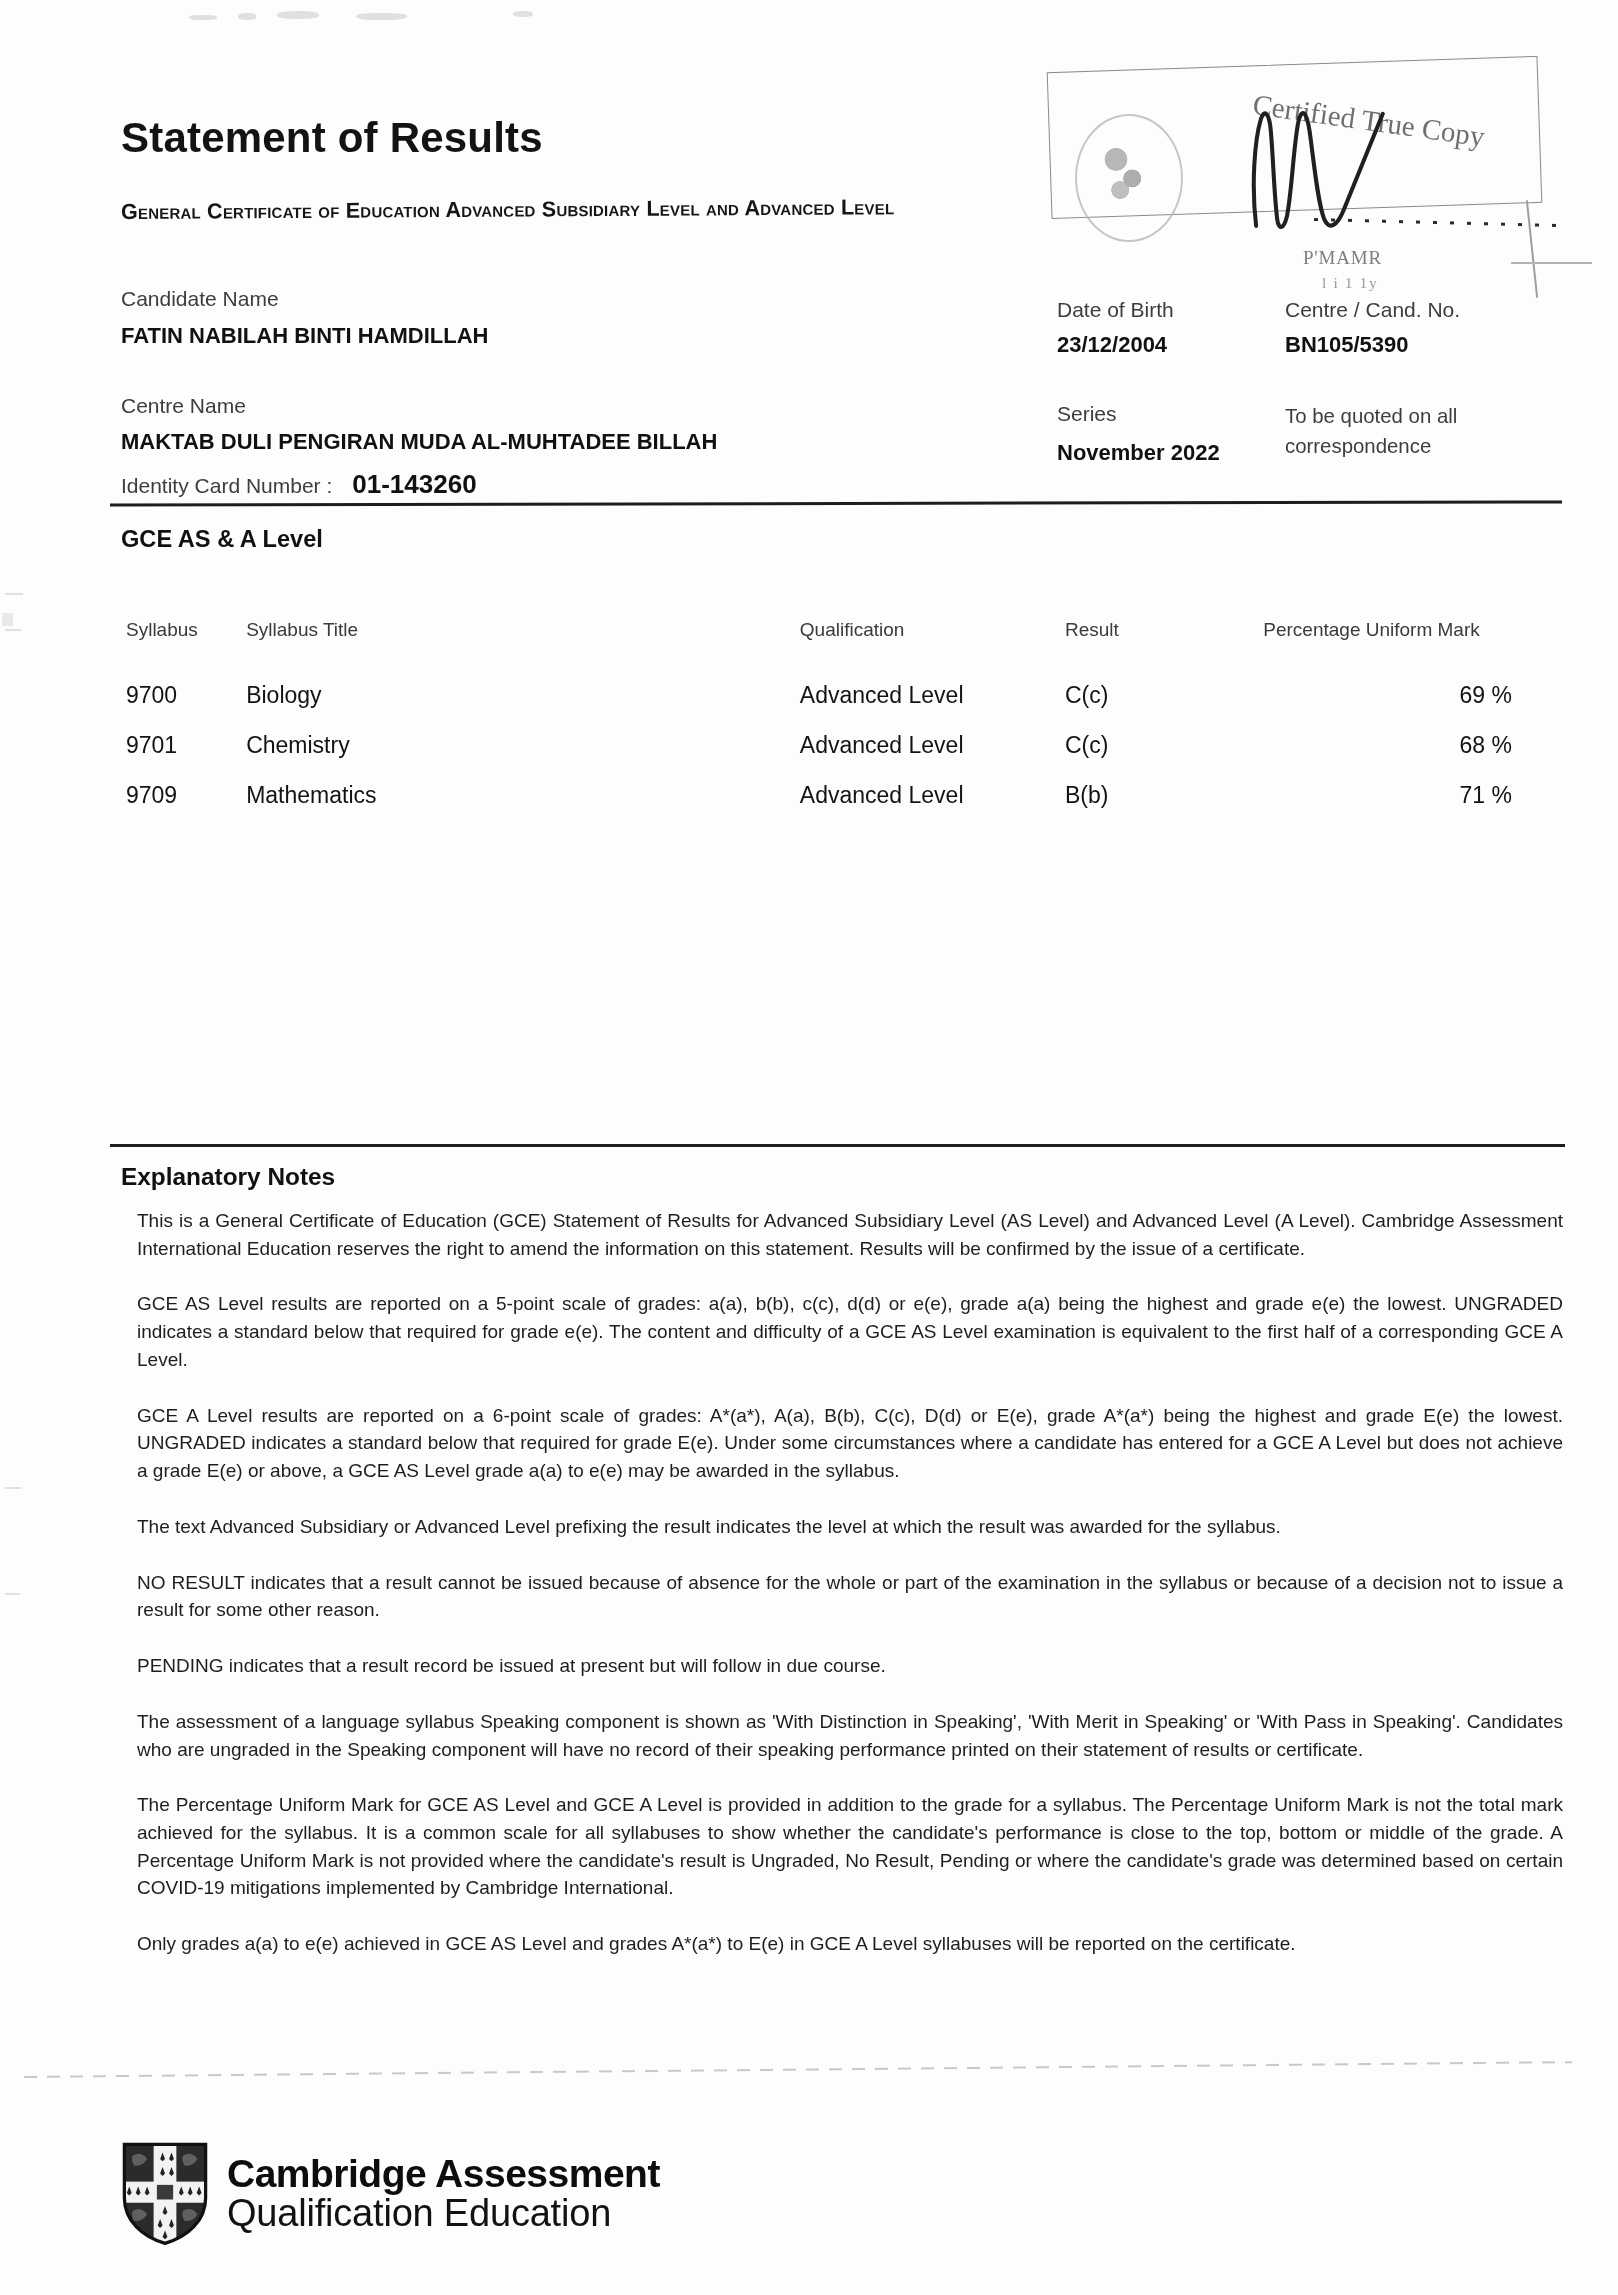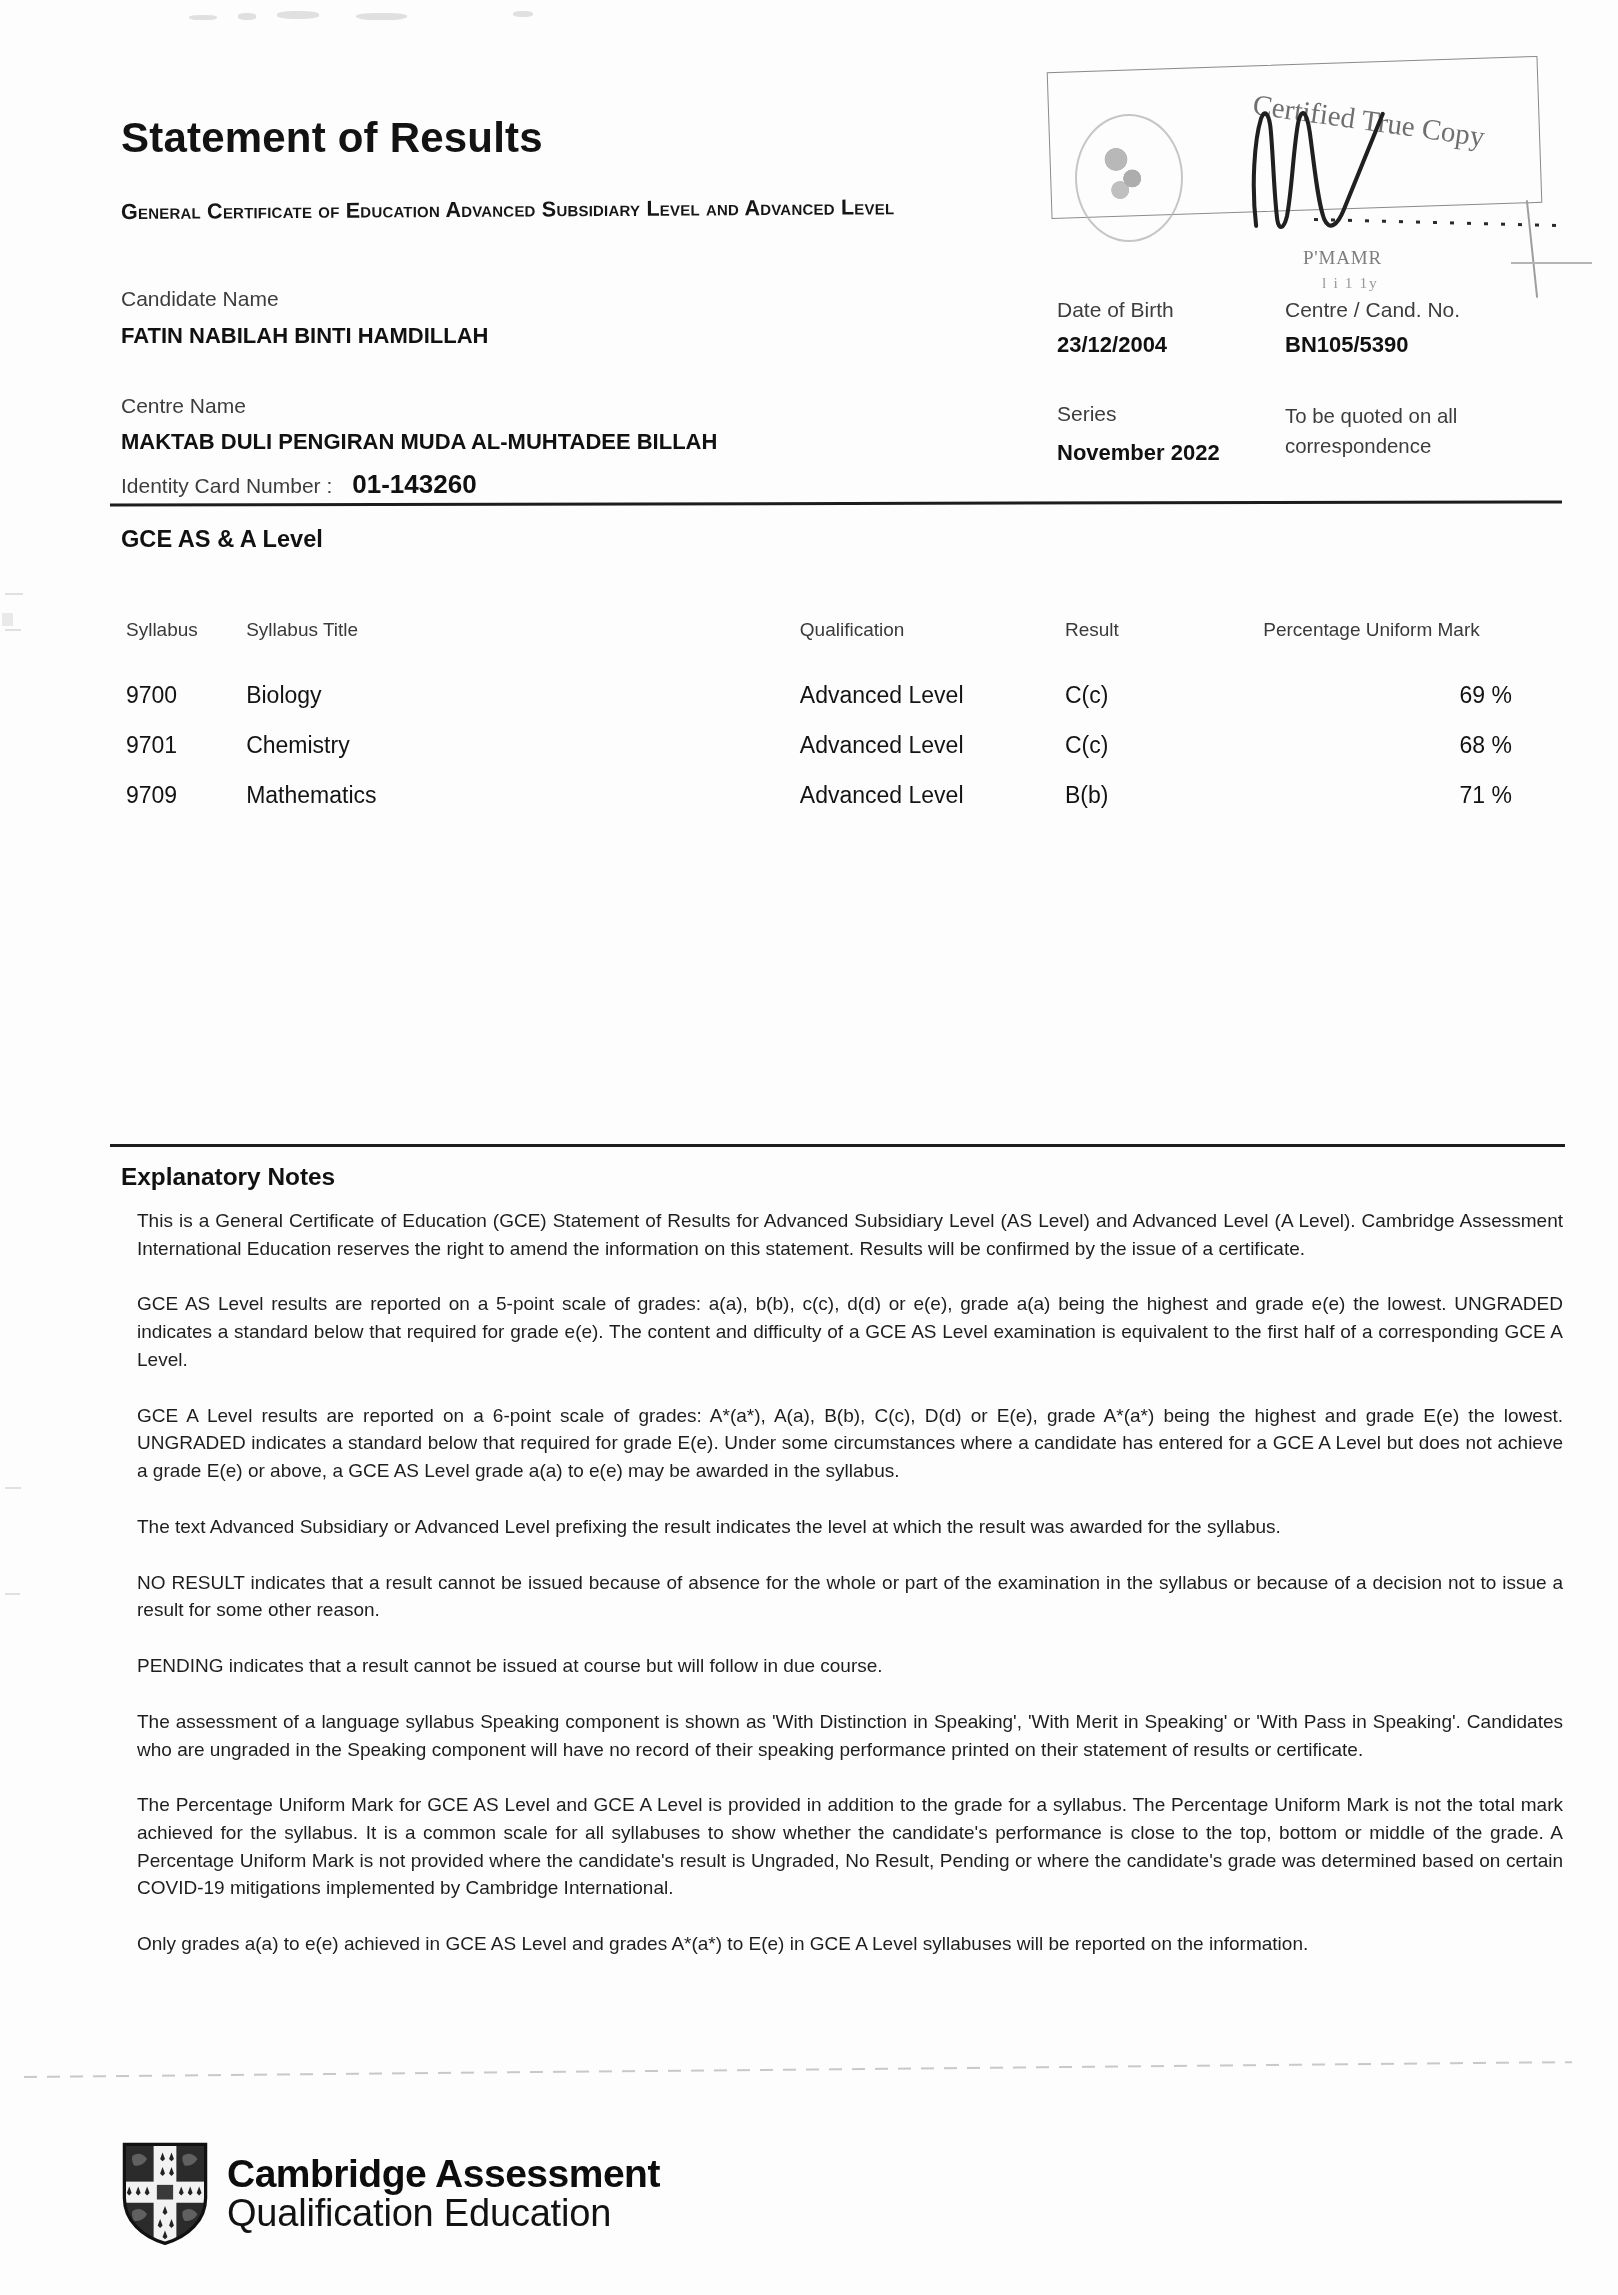--- a/index.html
+++ b/index.html
@@ -402,24 +402,24 @@
   </table>
 
   <div class="rule rule-notes"></div>
   <div class="notes-heading">Explanatory Notes</div>
   <div class="notes-body">
     <p>This is a General Certificate of Education (GCE) Statement of Results for Advanced Subsidiary Level (AS Level) and Advanced Level (A Level). Cambridge Assessment International Education reserves the right to amend the information on this statement.  Results will be confirmed by the issue of a certificate.</p>
     <p>GCE AS Level results are reported on a 5-point scale of grades: a(a), b(b), c(c), d(d) or e(e), grade a(a) being the highest and grade e(e) the lowest.  UNGRADED indicates a standard below that required for grade e(e).  The content and difficulty of a GCE AS Level examination is equivalent to the first half of a corresponding GCE A Level.</p>
     <p>GCE A Level results are reported on a 6-point scale of grades: A*(a*), A(a), B(b), C(c), D(d) or E(e), grade A*(a*) being the highest and grade E(e) the lowest.  UNGRADED indicates a standard below that required for grade E(e).  Under some circumstances where a candidate has entered for a GCE A Level but does not achieve a grade E(e) or above, a GCE AS Level grade a(a) to e(e) may be awarded in the syllabus.</p>
     <p>The text Advanced Subsidiary or Advanced Level prefixing the result indicates the level at which the result was awarded for the syllabus.</p>
     <p>NO RESULT indicates that a result cannot be issued because of absence for the whole or part of the examination in the syllabus or because of a decision not to issue a result for some other reason.</p>
-    <p>PENDING indicates that a result cannot be issued at course but will follow in due course.</p>
+    <p>PENDING indicates that a result record be issued at present but will follow in due course.</p>
     <p>The assessment of a language syllabus Speaking component is shown as 'With Distinction in Speaking', 'With Merit in Speaking' or 'With Pass in Speaking'.  Candidates who are ungraded in the Speaking component will have no record of their speaking performance printed on their statement of results or certificate.</p>
     <p>The Percentage Uniform Mark for GCE AS Level and GCE A Level is provided in addition to the grade for a syllabus.  The Percentage Uniform Mark is not the total mark achieved for the syllabus.  It is a common scale for all syllabuses to show whether the candidate's performance is close to the top, bottom or middle of the grade.  A Percentage Uniform Mark is not provided where the candidate's result is Ungraded, No Result, Pending or where the candidate's grade was determined based on certain COVID-19 mitigations implemented by Cambridge International.</p>
-    <p>Only grades a(a) to e(e) achieved in GCE AS Level and grades A*(a*) to E(e) in GCE A Level syllabuses will be reported on the information.</p>
+    <p>Only grades a(a) to e(e) achieved in GCE AS Level and grades A*(a*) to E(e) in GCE A Level syllabuses will be reported on the certificate.</p>
   </div>
 
   <div class="logo-wrap">
     <svg width="88" height="104" viewBox="0 0 108 128">
       <defs>
         <clipPath id="shieldClip">
           <path d="M4 4 H104 V70 C104 98 82 118 54 126 C26 118 4 98 4 70 Z"></path>
         </clipPath>
       </defs>
       <path d="M4 4 H104 V70 C104 98 82 118 54 126 C26 118 4 98 4 70 Z" fill="#2b2b2b"></path>

